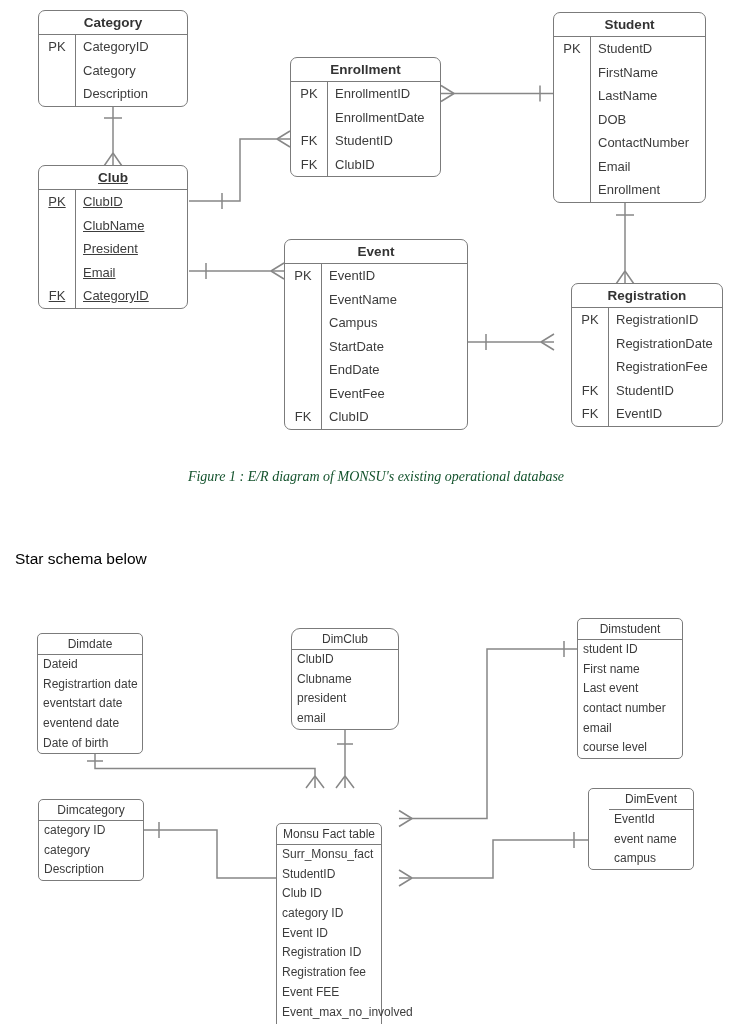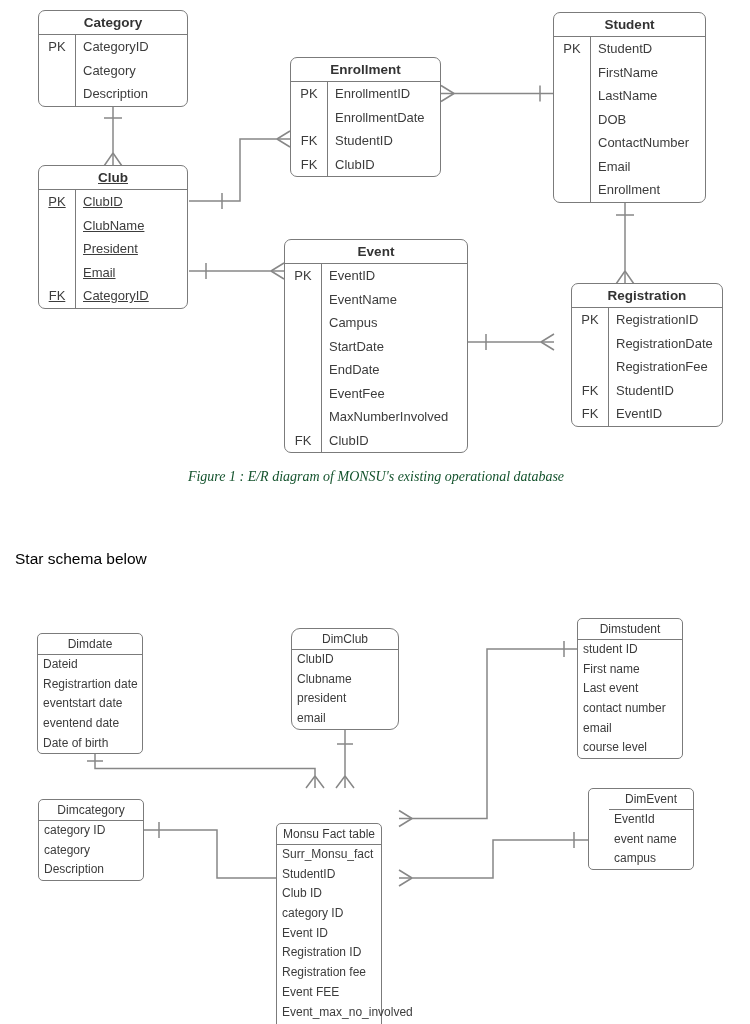--- a/index.html
+++ b/index.html
@@ -209,24 +209,20 @@
           <span class="key"></span>
           <span class="field">StartDate</span>
         </div>
         <div class="row">
           <span class="key"></span>
           <span class="field">EndDate</span>
         </div>
         <div class="row">
           <span class="key"></span>
           <span class="field">EventFee</span>
-        </div>
-        <div class="row">
-          <span class="key"></span>
-          <span class="field">MaxNumberInvolved</span>
         </div>
         <div class="row">
           <span class="key">FK</span>
           <span class="field">ClubID</span>
         </div>
       </div>
   </div>
 
   <div class="er-table" style="left:553px; top:283px; width:152px;margin-left:18px;">
     <div class="title">Registration</div>

